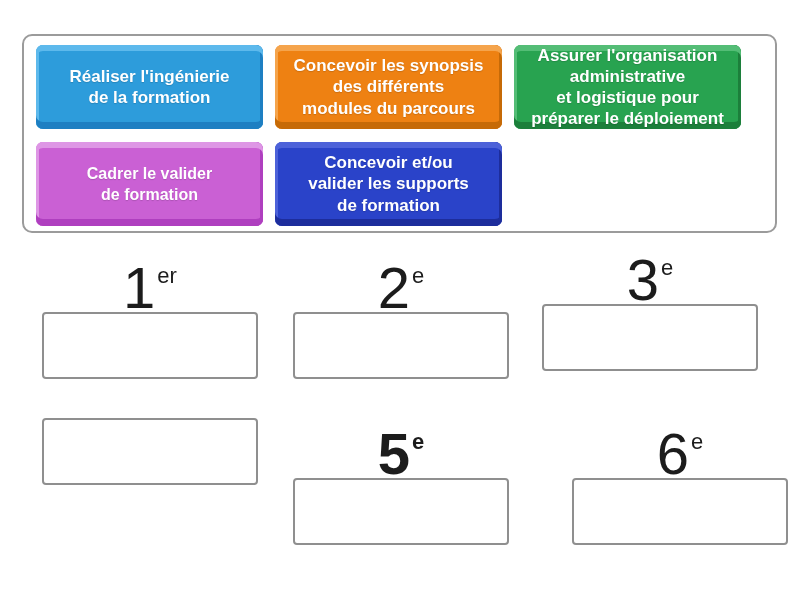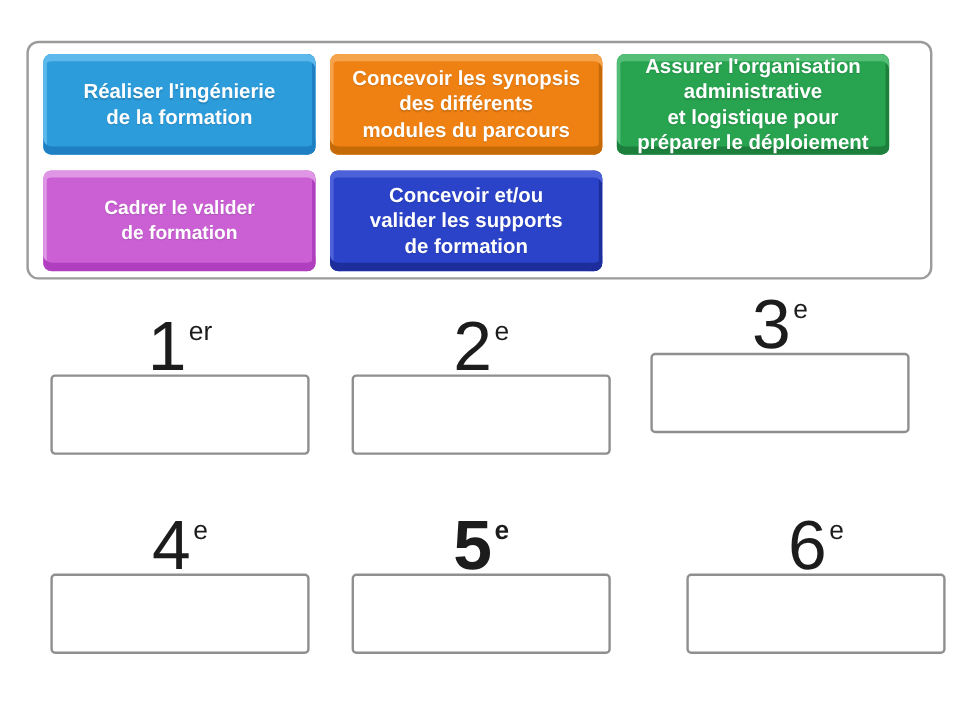--- a/index.html
+++ b/index.html
@@ -39,21 +39,21 @@
     text-align: center; white-space: pre-line;
     padding: 0 4px;
     text-shadow: 0 1px 1px rgba(0,0,0,0.15);
   }
   .tile:nth-child(4) .tile-label { font-size: 16px; line-height: 1.32; }
 
   
   .slot { position: absolute; width: 216px; text-align: center; }
   .slot:nth-of-type(2) { left: 42px;  top: 246px; }
   .slot:nth-of-type(3) { left: 293px; top: 246px; text-align: center; }
-  .slot:nth-of-type(4) { left: 542px; top: 228px; }
+  .slot:nth-of-type(4) { left: 542px; top: 238px; }
   .slot:nth-of-type(5) { left: 42px;  top: 412px; }
   .slot:nth-of-type(6) { left: 293px; top: 412px; font-weight: bold; }
   .slot:nth-of-type(7) { left: 572px; top: 412px; }
   .rank-label {
     height: 60px; line-height: 60px;
     font-size: 58px; color: #1c1c1c;
     letter-spacing: -1px;
   }
   .rank-label sup {
     font-size: 22px; letter-spacing: 0;
@@ -104,21 +104,20 @@
   </div>
   <div class="slot">
     <div class="rank-label"><span>2</span><sup>e</sup></div>
     <div class="drop-zone"></div>
   </div>
   <div class="slot">
     <div class="rank-label"><span>3</span><sup>e</sup></div>
     <div class="drop-zone"></div>
   </div>
   <div class="slot">
-    <div class="rank-label"><span>4</span><sup>e</sup></div>
     <div class="drop-zone"></div>
   </div>
   <div class="slot">
     <div class="rank-label"><span>5</span><sup>e</sup></div>
     <div class="drop-zone"></div>
   </div>
   <div class="slot">
     <div class="rank-label"><span>6</span><sup>e</sup></div>
     <div class="drop-zone"></div>
   </div>

